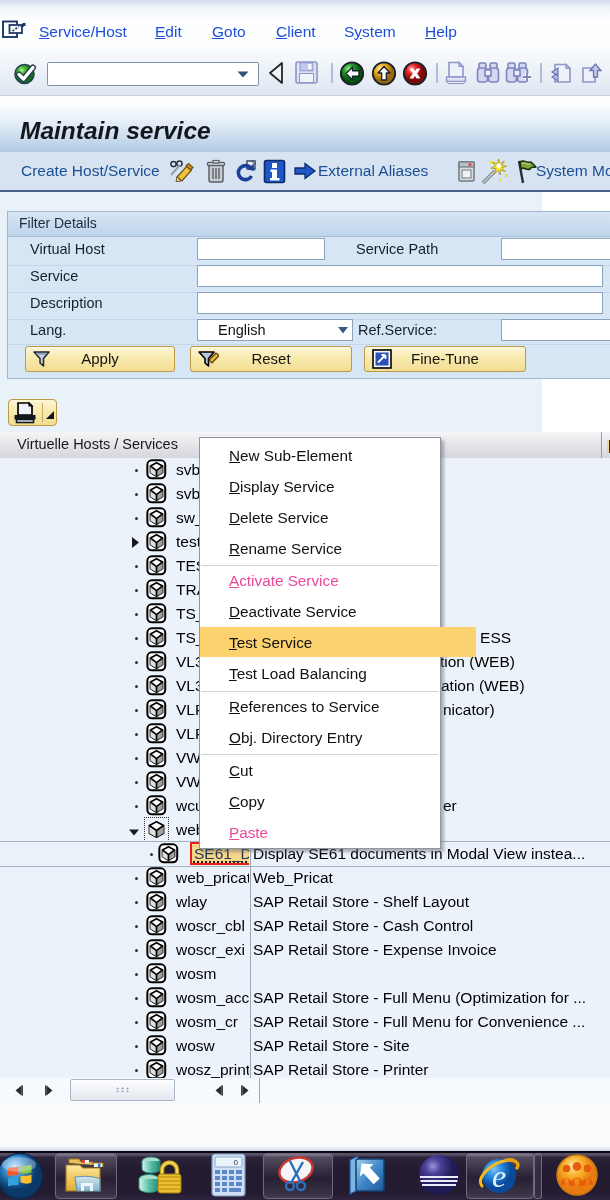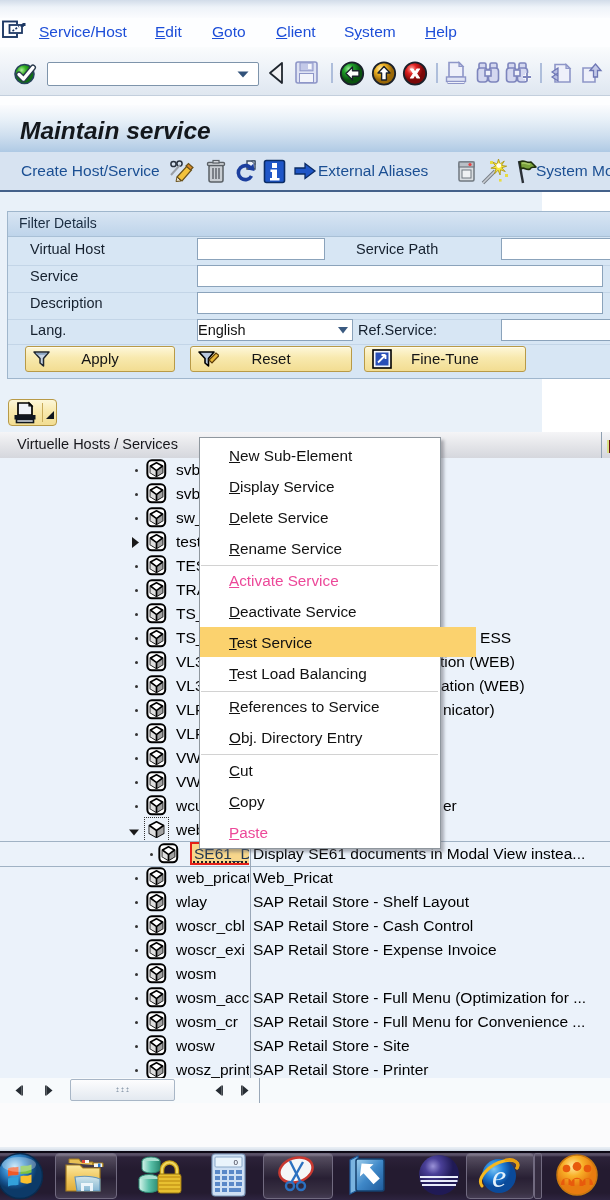--- a/index.html
+++ b/index.html
@@ -305,21 +305,21 @@
     <span class="flabel" style="left:350px;top:110px">Ref.Service:</span>
     <div class="frow" style="top:53px"></div>
     <div class="frow" style="top:80px"></div>
     <div class="frow" style="top:107px"></div>
     <div class="frow" style="top:132px"></div>
     <div class="inp" style="left:189px;top:26px;width:126px;height:20px"></div>
     <div class="inp" style="left:493px;top:26px;width:118px;height:20px"></div>
     <div class="inp" style="left:189px;top:53px;width:404px;height:20px"></div>
     <div class="inp" style="left:189px;top:80px;width:404px;height:20px"></div>
     <div class="inp" style="left:189px;top:107px;width:154px;height:20px;font-size:14.5px;color:#111">
-        <span style="position:absolute;left:0;top:2px">English</span>
+        <span style="position:absolute;left:20px;top:2px">English</span>
       <svg style="position:absolute;right:3px;top:6px" width="12" height="9" viewBox="0 0 12 9">
           <path d="M1 1 L6 7.5 L11 1 Z" fill="#3a5a80"></path>
         </svg>
     </div>
     <div class="inp" style="left:493px;top:107px;width:118px;height:20px"></div>
 
     <div class="ybtn" style="left:17px;top:134px;width:148px">
       <svg style="position:absolute;left:6px;top:3px" width="20" height="19" viewBox="0 0 20 19">
         <path d="M2 2 H17 L11.5 8.5 V16 L8 13 V8.5 Z" fill="#c7d4e4" stroke="#20262e" stroke-width="1.5" stroke-linejoin="round"></path>
         <path d="M3.5 3 H15.5 L13.8 4.8 H5.2 Z" fill="#8aa3c0"></path>

